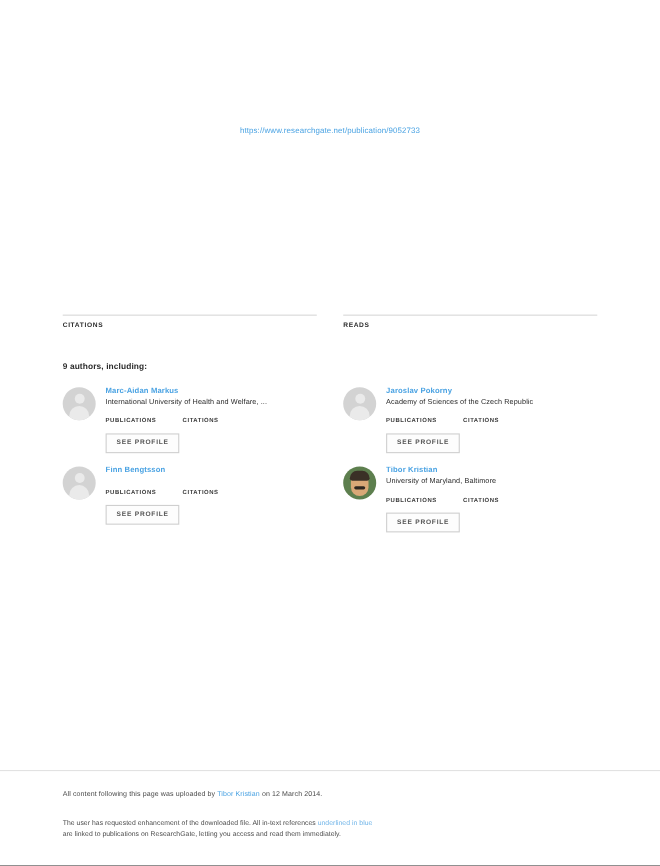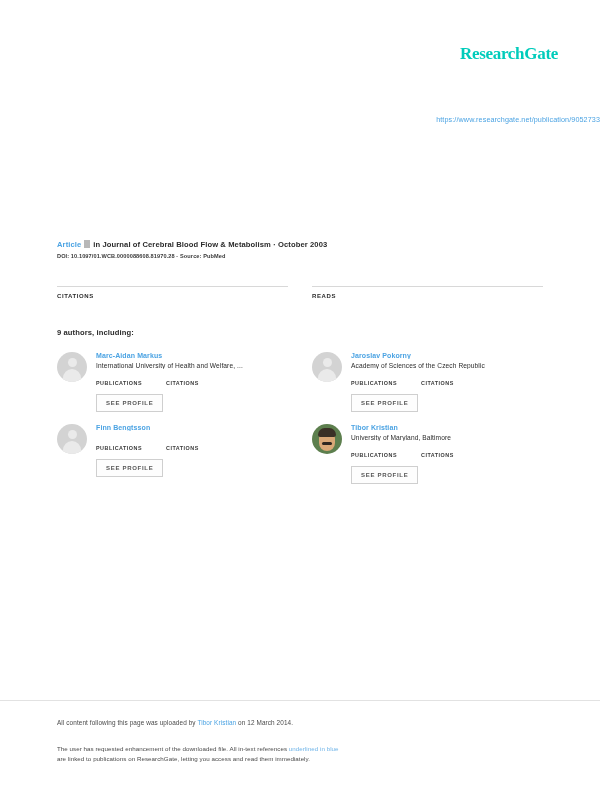--- a/index.html
+++ b/index.html
@@ -36,21 +36,21 @@
     letter-spacing: -0.3px;
     color: #00ccbb;
     white-space: nowrap;
   }
 
   .url-row {
     position: absolute;
     top: 108px;
     left: 0;
     width: 600px;
-    text-align: right;
+    text-align: center;
   }
   .rg-url {
     font-size: 7.2px;
     color: #4ba3e3;
     letter-spacing: 0.1px;
     text-decoration: none;
     white-space: nowrap;
   }
 
   
@@ -298,36 +298,25 @@
   }
   .footer-note .hl {
     color: #6fb4e8;
   }
 </style>
 </head>
 <body>
 
 <div id="page">
 
-  <div class="brand-row">
-    <div class="rg-logo">ResearchGate</div>
-  </div>
 
   <div class="url-row">
     <a class="rg-url" href="#">https://www.researchgate.net/publication/9052733</a>
   </div>
 
-  <div class="content">
-    <div class="article-line">
-      <span class="article-kind">Article</span>
-      <span class="doc-icon"></span>
-      <span>in Journal of Cerebral Blood Flow &amp; Metabolism · October 2003</span>
-    </div>
-    <div class="doi-line">DOI: 10.1097/01.WCB.0000088608.81970.28 · Source: PubMed</div>
-  </div>
 
   <div class="stats">
     <div class="stat-col">
       <div class="stat-rule"></div>
       <div class="stat-label">CITATIONS</div>
       <div class="stat-value"></div>
     </div>
     <div class="stat-col">
       <div class="stat-rule"></div>
       <div class="stat-label">READS</div>

